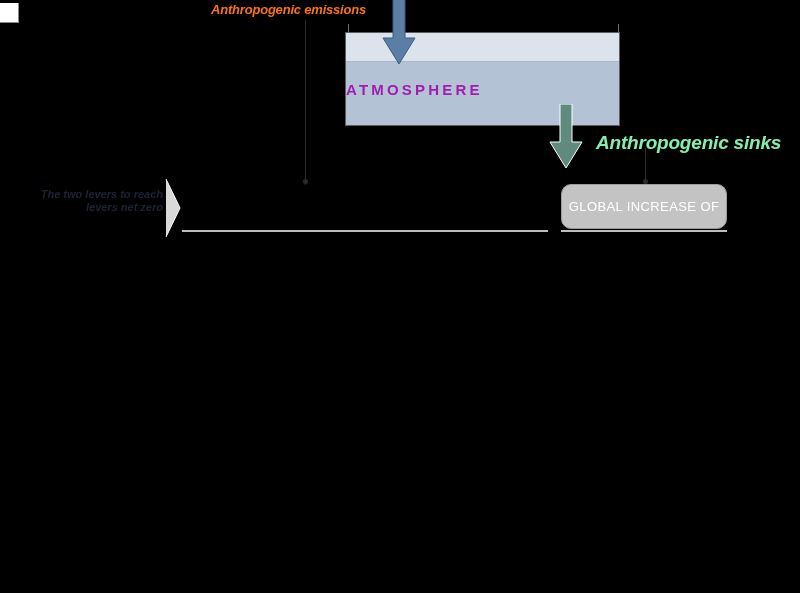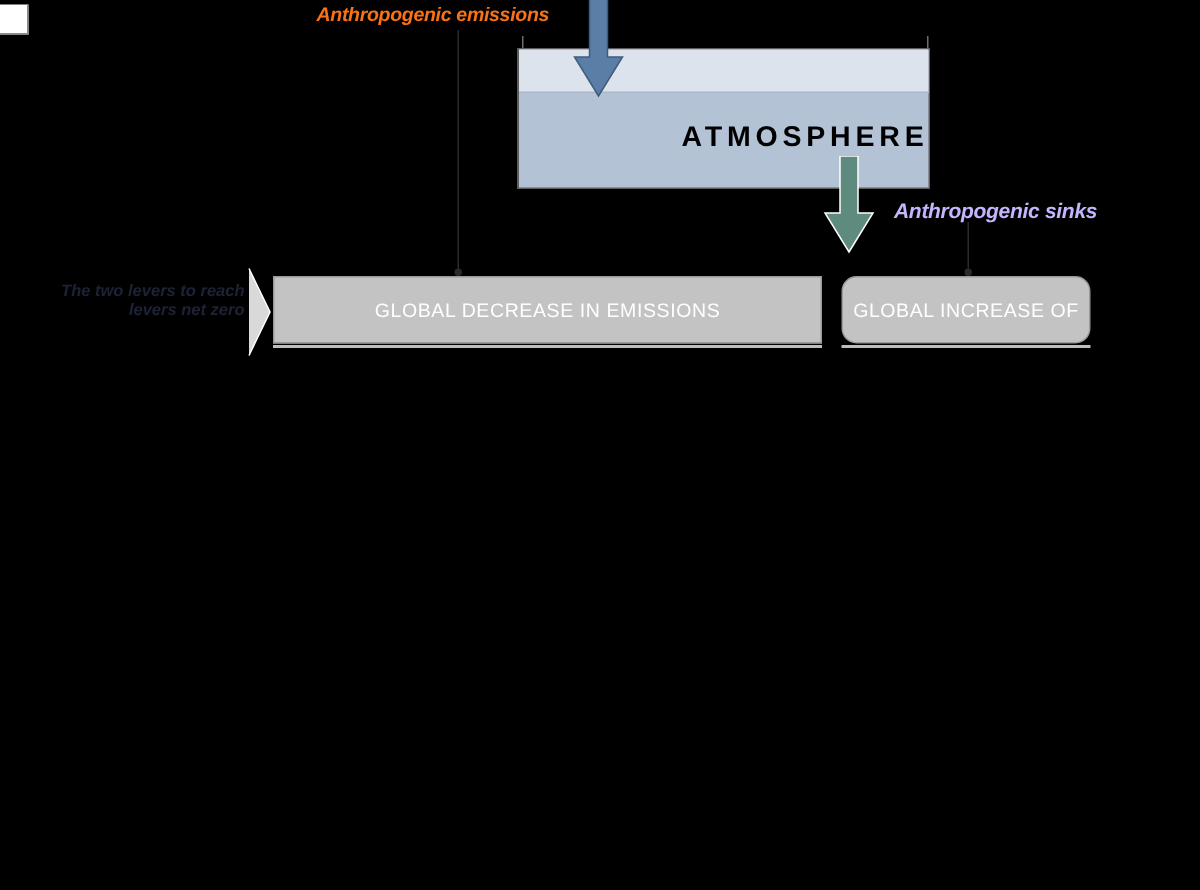--- a/index.html
+++ b/index.html
@@ -49,25 +49,25 @@
     height: 29px;
     background: #dde3ec;
     border-bottom: 1px solid #aab6c9;
     box-sizing: border-box;
   }
   .atmosphere-label {
     position: absolute;
     left: 0;
     right: 0;
     top: 48px;
-    text-align: right;
-    font-size: 19px;
+    text-align: left;
+    font-size: 15px;
     font-weight: bold;
     letter-spacing: 3.2px;
-    color: #000000;
+    color: #a21caf;
   }
   
   .atm-tick {
     position: absolute;
     width: 1px;
     height: 9px;
     background: #6e6e6e;
     top: 24px;
   }
   .atm-tick.left  { left: 348px; }
@@ -95,24 +95,24 @@
     font-style: italic;
     font-weight: bold;
     color: #f97316;
     white-space: nowrap;
     letter-spacing: -0.2px;
   }
   .label-sinks {
     position: absolute;
     left: 596px;
     top: 132px;
-    font-size: 14px;
+    font-size: 19px;
     font-style: italic;
     font-weight: bold;
-    color: #c4b5fd;
+    color: #86efac;
     white-space: nowrap;
     letter-spacing: -0.2px;
   }
   .label-levers {
     position: absolute;
     left: 38px;
     top: 188px;
     width: 125px;
     text-align: right;
     font-size: 11px;
@@ -234,23 +234,20 @@
   <div class="connector-dot emissions"></div>
   <div class="connector connector-sinks"></div>
   <div class="connector-dot sinks"></div>
 
   <div class="brace">
     <svg width="16" height="60" viewBox="0 0 16 60" xmlns="http://www.w3.org/2000/svg">
       <path d="M1 1 L15 30 L1 59" fill="#d9d9d9" stroke="#ffffff" stroke-width="1"></path>
     </svg>
   </div>
 
-  <div class="grey-box box-emissions">
-    <span>GLOBAL DECREASE IN EMISSIONS</span>
-  </div>
   <div class="box-underline left"></div>
 
   <div class="grey-box box-removals">
     <span>
       <span>GLOBAL INCREASE OF</span><br>
     </span>
   </div>
   <div class="box-underline right"></div>
 
 </div>

